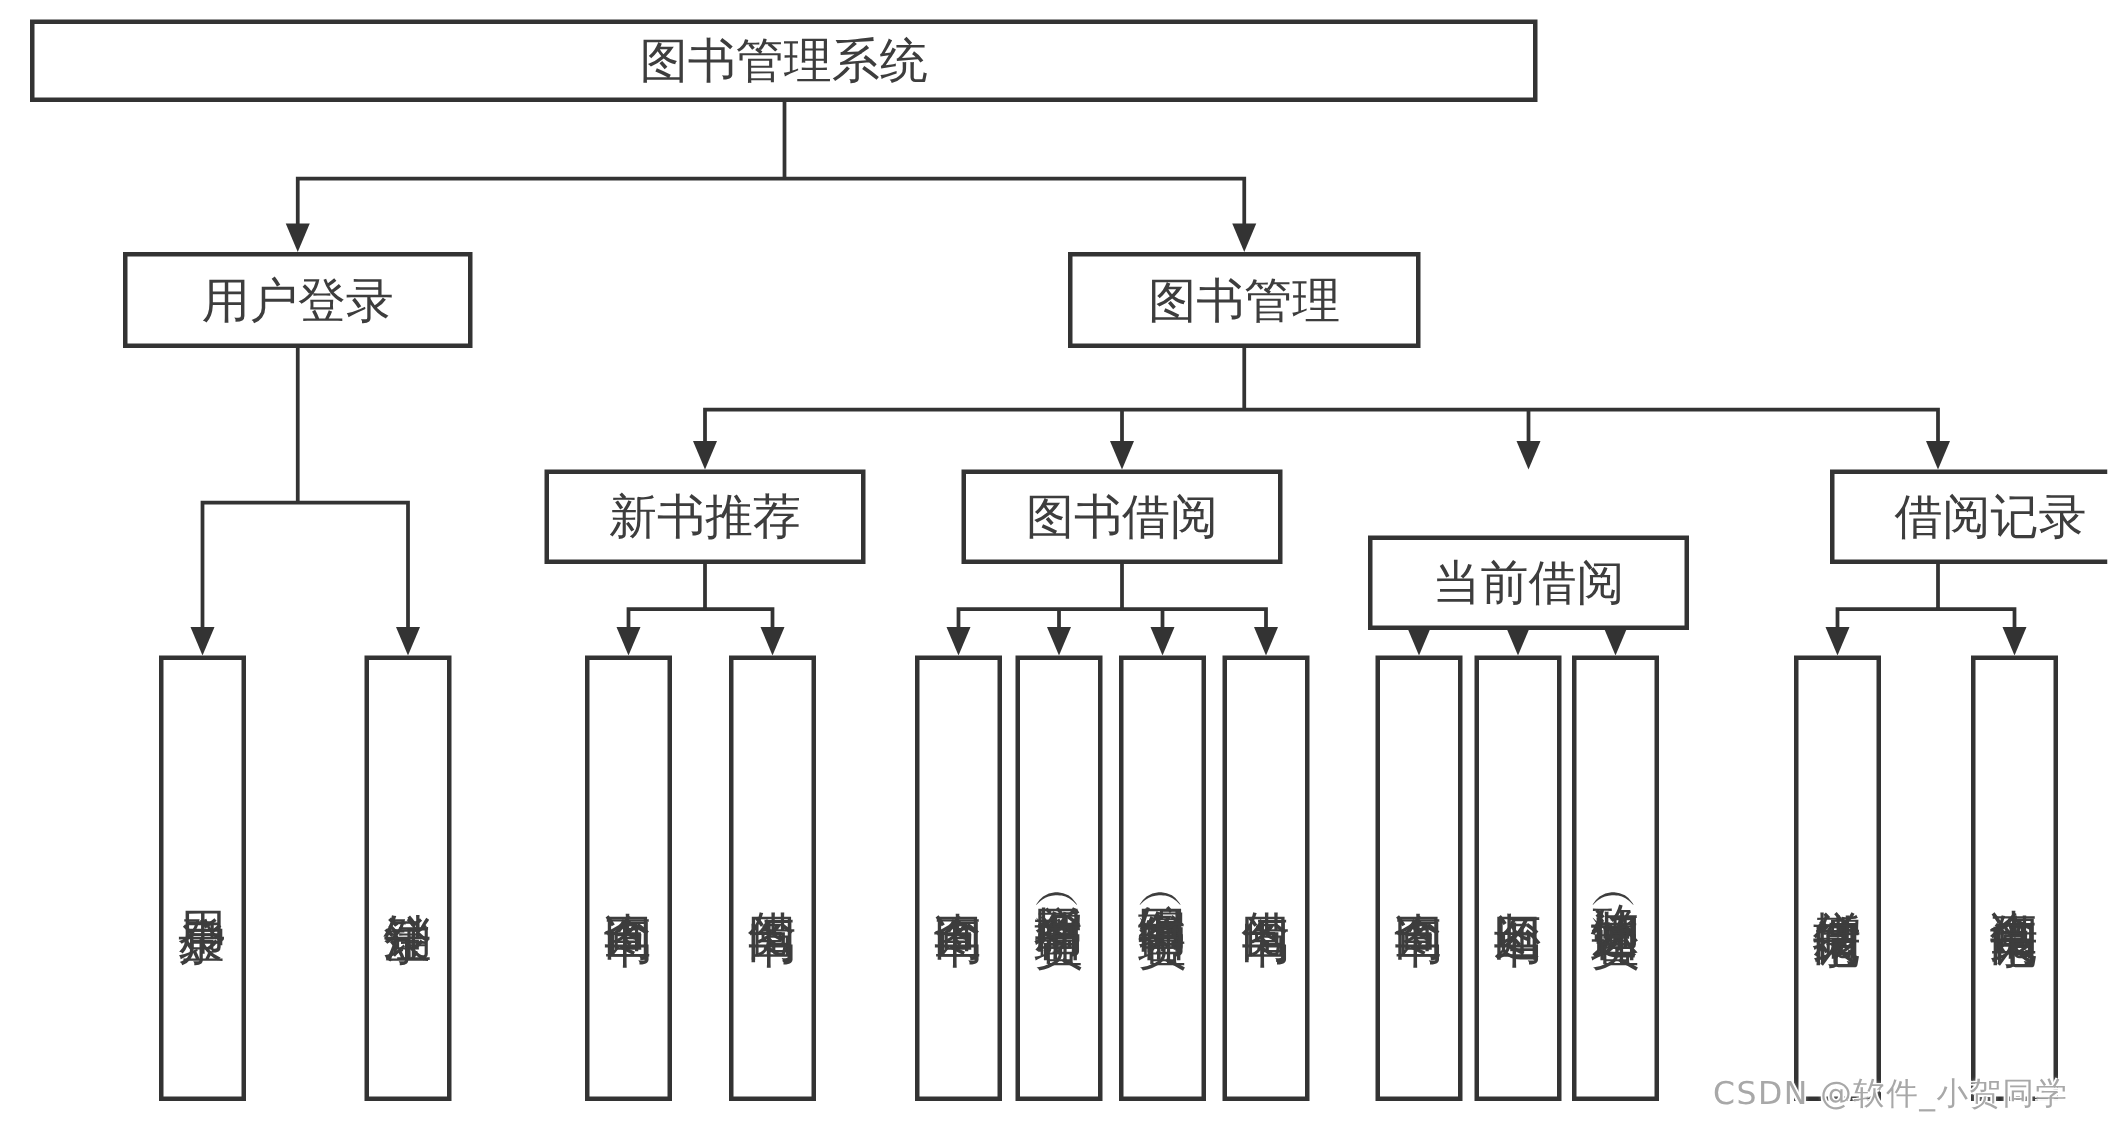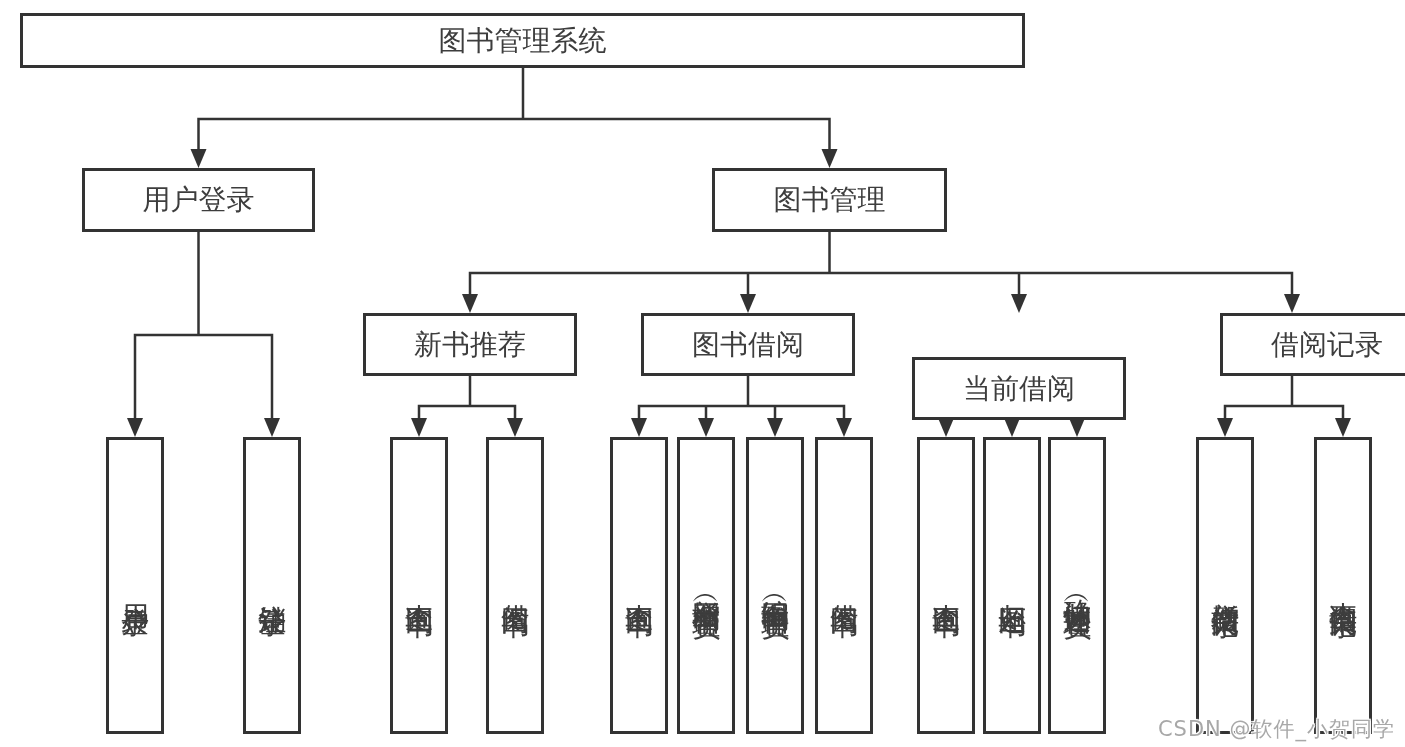--- a/index.html
+++ b/index.html
@@ -19,21 +19,21 @@
     color:var(--text);
   }
   .box{
     position:absolute;
     box-sizing:border-box;
     border:3px solid var(--line);
     background:#fff;
     display:flex;
     align-items:center;
     justify-content:center;
-    font-size:28px;
+    font-size:32px;
     line-height:1.2;
     text-align:center;
     white-space:nowrap;
   }
   .vbox{
     writing-mode:vertical-rl;
     text-orientation:mixed;
     letter-spacing:2px;
     white-space:nowrap;
   }
@@ -47,21 +47,21 @@
   .f1{left:106px;} .f2{left:243px;}
   .f3{left:390px;} .f4{left:486px;}
   .f5{left:610px;} .f6{left:677px;} .f7{left:746px;} .f8{left:815px;}
   .f9{left:917px;} .f10{left:983px;} .f11{left:1048px;}
   .f12{left:1196px;} .f13{left:1314px;}
   .connectors{position:absolute;left:0;top:0;width:1405px;height:747px;}
   .connectors path{stroke:var(--line);stroke-width:2.5;fill:none;stroke-linecap:square;}
   .connectors polygon{fill:var(--line);}
   .watermark{
     position:absolute;
-    right:10px;
+    right:26px;
     bottom:4px;
     font-size:21px;
     color:var(--wm);
     letter-spacing:1px;
     text-shadow:-1px -1px 0 #fff,1px -1px 0 #fff,-1px 1px 0 #fff,1px 1px 0 #fff,0 0 3px #fff;
     z-index:5;
     white-space:nowrap;
   }
 </style>
 </head>

